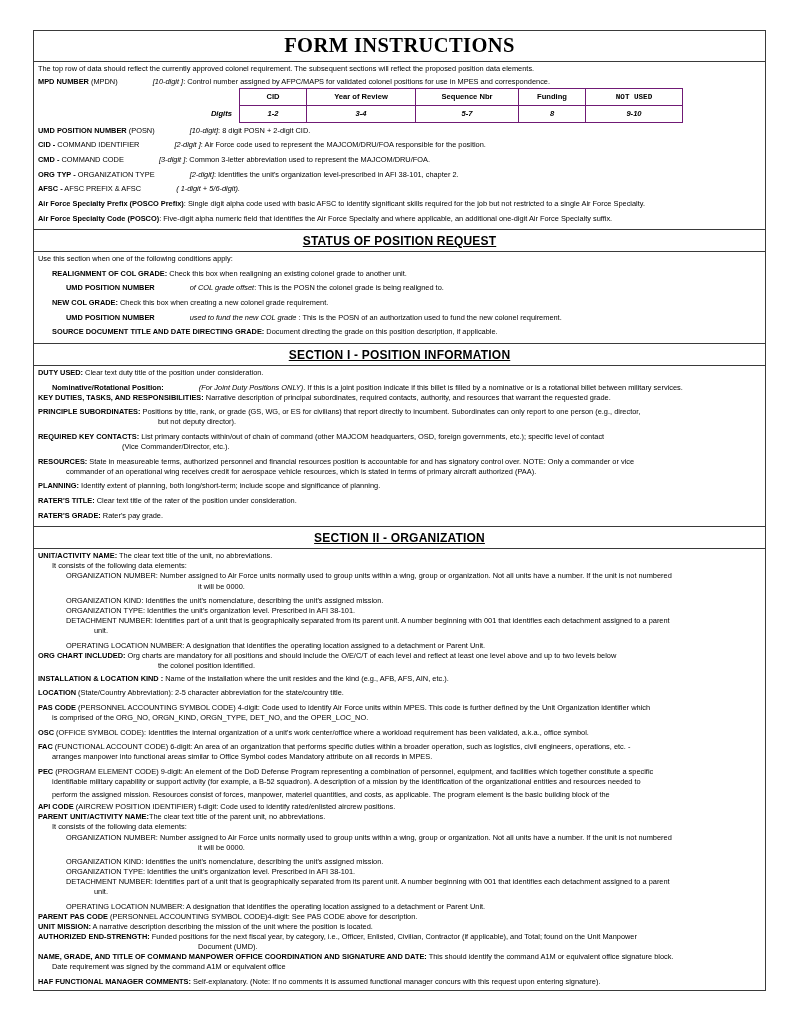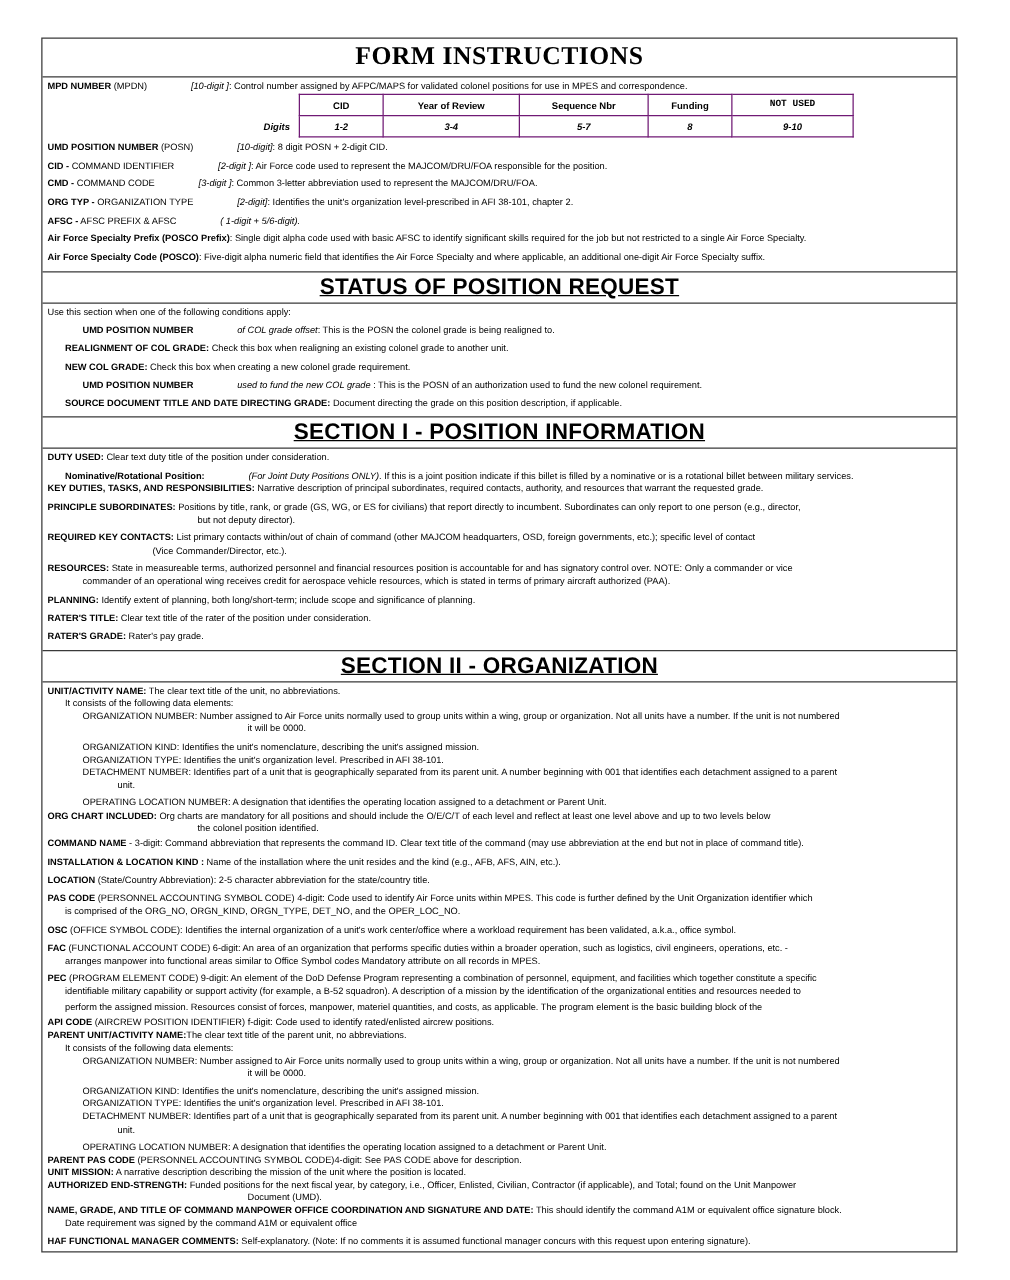--- a/index.html
+++ b/index.html
@@ -48,21 +48,21 @@
   }
   
   .sec-band {
     text-align: center;
     padding: 1px 0 2px 0;
     border-top: 1.5px solid #3a3a3a;
     border-bottom: 1.5px solid #3a3a3a;
   }
   .sec-band .sec-text {
     font-weight: bold;
-    font-size: 18px;
+    font-size: 12px;
     text-decoration: underline;
     letter-spacing: 0.2px;
     margin-top: 11px;
   }
   
   .ln {
     font-size: 7.4px;
     line-height: 1.28;
     margin: 0 0 3.1px 0;
     padding: 0;
@@ -120,20 +120,21 @@
 <body>
 
 <div id="page">
   <div class="form-outer">
 
     <div class="title-band">
       <span class="title-text">FORM INSTRUCTIONS</span>
     </div>
 
     <div class="block">
+      <div class="ln">The top row of data should reflect the currently approved colonel requirement. The subsequent sections will reflect the proposed position data elements.</div>
 
       <div class="ln tight">
         <span class="b">MPD NUMBER</span><span>&nbsp;</span><span>(MPDN)</span><span>&nbsp;</span><span class="i">[10-digit ]</span><span>: Control number assigned by AFPC/MAPS for validated colonel positions for use in MPES and correspondence.</span>
       </div>
 
       <div class="mpd-wrap">
         <table class="mpd-table">
           <tbody>
               <tr class="head-row">
             <td class="digits-label"></td>
@@ -184,29 +185,29 @@
       </div>
     </div>
 
     <div class="sec-band">
       <span class="sec-text">STATUS OF POSITION REQUEST</span>
     </div>
 
     <div class="block" style="border-top:none;">
       <div class="ln gap">Use this section when one of the following conditions apply:</div>
 
+      <div class="ln gap ind1">
+        <span class="b">REALIGNMENT OF COL GRADE:</span><span> Check this box when realigning an existing colonel grade to another unit.</span>
+      </div>
+
       <div class="ln gap ind2">
         <span class="b">UMD POSITION NUMBER</span><span class="i"> of COL grade offset</span><span>: This is the POSN the colonel grade is being realigned to.</span>
       </div>
 
       <div class="ln gap ind1">
-        <span class="b">REALIGNMENT OF COL GRADE:</span><span> Check this box when realigning an existing colonel grade to another unit.</span>
-      </div>
-
-      <div class="ln gap ind1">
         <span class="b">NEW COL GRADE:</span><span>  Check this box when creating a new colonel grade requirement.</span>
       </div>
 
       <div class="ln gap ind2">
         <span class="b">UMD POSITION NUMBER</span><span class="i">  used to fund the new COL grade</span><span> :   This is the POSN of an authorization used to fund the new colonel requirement.</span>
       </div>
 
       <div class="ln ind1">
         <span class="b">SOURCE DOCUMENT TITLE AND DATE DIRECTING GRADE:</span><span>  Document directing the grade on this position description, if applicable.</span>
       </div>
@@ -288,23 +289,20 @@
 
       <div class="ln tight ind2">
         <span>OPERATING LOCATION NUMBER:</span><span> A designation that identifies the operating location assigned to a detachment or Parent Unit.</span>
       </div>
 
       <div class="ln tight">
         <span class="b">ORG CHART INCLUDED:</span><span> Org charts are mandatory for all positions and should include the O/E/C/T of each level and reflect at least one level above and up to two levels below</span>
       </div>
       <div class="ln ind6">the colonel position identified.</div>
 
-      <div class="ln gap">
-        <span class="b">COMMAND NAME</span><span> - 3-digit</span><span>:  Command abbreviation that represents the command ID. Clear text title of the command (may use abbreviation at the end but not in place of command title).</span>
-      </div>
 
       <div class="ln gap">
         <span class="b">INSTALLATION &amp; LOCATION KIND :</span><span>  Name of the installation where the unit resides and the kind (e.g., AFB, AFS, AIN, etc.).</span>
       </div>
 
       <div class="ln gap">
         <span class="b">LOCATION</span><span>  (State/Country Abbreviation)</span><span>: 2-5 character abbreviation for the state/country title.</span>
       </div>
 
       <div class="ln tight">

